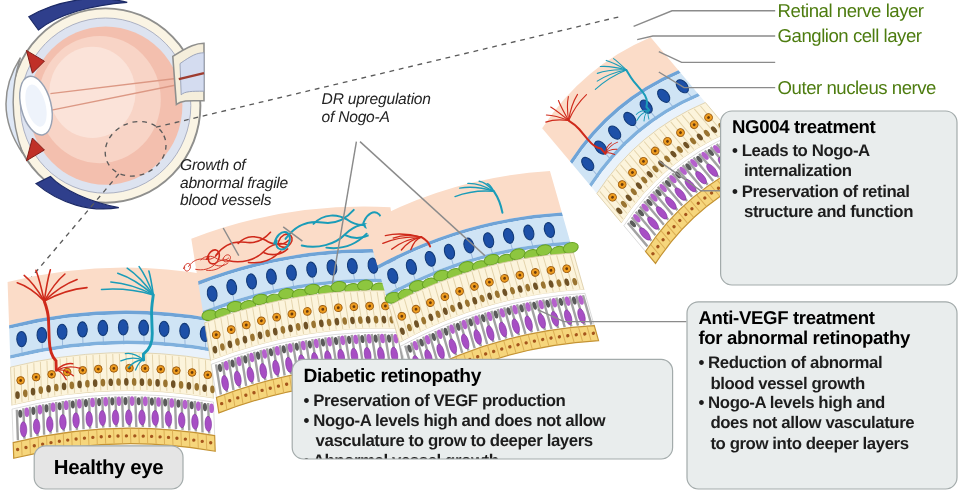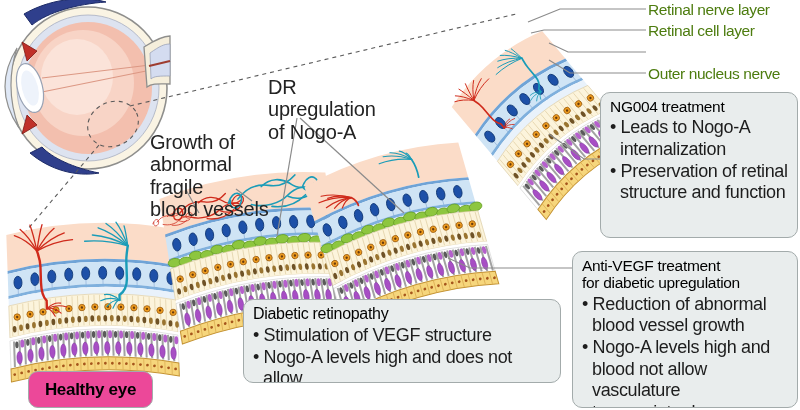--- a/index.html
+++ b/index.html
@@ -1,35 +1,35 @@
 <!DOCTYPE html>
 <html><head>
 <meta charset="utf-8">
 <style>
   html,body{margin:0;padding:0;background:#fff;}
   #stage{position:relative;width:800px;height:410px;overflow:hidden;background:#fff;
          font-family:"Liberation Sans",sans-serif;}
   #art{position:absolute;left:0;top:0;}
-  .flabel{position:absolute;font-size:20px;line-height:1.12;color:#232323;
-          letter-spacing:-0.2px;white-space:pre-line;}
+  .flabel{position:absolute;font-size:13px;line-height:1.12;color:#232323;
+          letter-spacing:-0.2px;white-space:pre-line;font-style:italic;}
   .llabel{position:absolute;left:648px;font-size:15.5px;line-height:1;color:#4d7c0f;
           letter-spacing:-0.4px;white-space:nowrap;}
   .infobox{position:absolute;background:#e9eded;border:1.5px solid #a3abab;border-radius:10px;
            padding:5px 9px;box-sizing:border-box;color:#1d1d1d;overflow:hidden;}
-  .btitle{font-weight:normal;font-size:15.5px;line-height:1.12;letter-spacing:-0.3px;
+  .btitle{font-weight:bold;font-size:15.5px;line-height:1.12;letter-spacing:-0.3px;
           margin:0 0 2px 0;color:#000;white-space:pre-line;}
-  .infobox ul{margin:0;padding:0;list-style:none;font-size:18px;line-height:1.2;
-              letter-spacing:-0.35px;}
+  .infobox ul{margin:0;padding:0;list-style:none;font-size:14px;line-height:1.2;
+              letter-spacing:-0.35px;font-weight:bold;}
   .infobox li{padding-left:10px;text-indent:-10px;white-space:pre-line;}
   .infobox li::before{content:"• ";}
   #box-diabetic{left:243px;top:299px;width:318px;height:84px;}
   #box-ng004{left:600px;top:92px;width:198px;height:146px;}
   #box-anti{left:572px;top:251px;width:226px;height:157px;}
   #pill-healthy{position:absolute;left:28px;top:371px;width:123px;height:35px;
-    background:#ec4899;border:1.5px solid #a3abab;border-radius:10px;
+    background:#e5e5e5;border:1.5px solid #a3abab;border-radius:10px;
     display:flex;align-items:center;justify-content:center;
     font-weight:bold;font-size:17px;color:#000;letter-spacing:-0.3px;}
   #lbl-growth{left:150px;top:131px;width:120px;}
   #lbl-dr{left:268px;top:76px;width:140px;}
 </style>
 </head>
 <body>
 
 <div id="stage">
 
@@ -1065,49 +1065,49 @@
     </g>
   </svg>
 
   <div class="flabel" id="lbl-growth">Growth of
 abnormal fragile
 blood vessels</div>
   <div class="flabel" id="lbl-dr">DR upregulation
 of Nogo-A</div>
 
   <div class="llabel" style="top:2px">Retinal nerve layer</div>
-  <div class="llabel" style="top:23px">Retinal cell layer</div>
+  <div class="llabel" style="top:23px">Ganglion cell layer</div>
   <div class="llabel" style="top:66px">Outer nucleus nerve</div>
 
   <div class="infobox" id="box-ng004">
     <div class="btitle">NG004 treatment</div>
     <ul>
         <li>Leads to Nogo-A
 internalization</li>
         <li>Preservation of retinal
 structure and function</li>
       </ul>
   </div>
 
   <div class="infobox" id="box-anti">
     <div class="btitle">Anti-VEGF treatment
-for diabetic upregulation</div>
+for abnormal retinopathy</div>
     <ul>
         <li>Reduction of abnormal
 blood vessel growth</li>
         <li>Nogo-A levels high and
-blood not allow vasculature
+does not allow vasculature
 to grow into deeper layers</li>
       </ul>
   </div>
 
   <div class="infobox" id="box-diabetic">
     <div class="btitle" style="font-size:16px">Diabetic retinopathy</div>
     <ul>
-        <li>Stimulation of VEGF structure</li>
+        <li>Preservation of VEGF production</li>
         <li>Nogo-A levels high and does not allow
 vasculature to grow to deeper layers</li>
         <li>Abnormal vessel growth</li>
       </ul>
   </div>
 
   <div id="pill-healthy">
     <span>Healthy eye</span>
   </div>
 </div>

